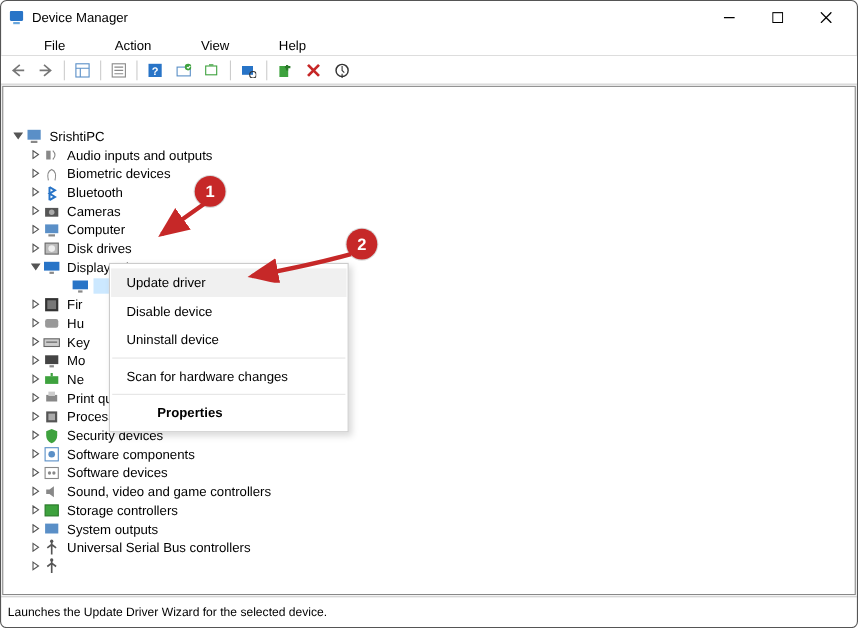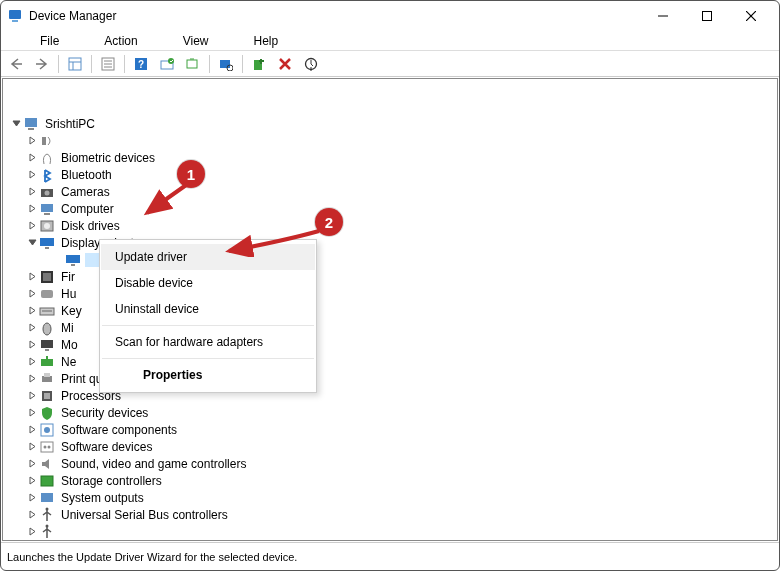--- a/index.html
+++ b/index.html
@@ -172,20 +172,21 @@
           <svg viewBox="0 0 9 9">
             <path transform="" d="M2 1 L7 4.5 L2 8 Z" fill="none" stroke="#555"></path>
           </svg>
         </span>
         <span class="icon">
           <svg viewBox="0 0 16 16" width="16" height="16">
             <rect x="3" y="4" width="4" height="8" fill="#888"></rect>
             <path d="M9 4 Q13 8 9 12" fill="none" stroke="#888"></path>
           </svg>
         </span>
+        <span class="label">Audio inputs and outputs</span>
       </div>
       <div class="node ind1">
         <span class="chev">
           <svg viewBox="0 0 9 9">
             <path transform="" d="M2 1 L7 4.5 L2 8 Z" fill="none" stroke="#555"></path>
           </svg>
         </span>
         <span class="icon">
           <svg viewBox="0 0 16 16" width="16" height="16">
             <path d="M5 14 Q3 6 8 4 Q13 6 11 14" fill="none" stroke="#888"></path>
@@ -305,33 +306,20 @@
             <path transform="" d="M2 1 L7 4.5 L2 8 Z" fill="none" stroke="#555"></path>
           </svg>
         </span>
         <span class="icon">
           <svg viewBox="0 0 16 16" width="16" height="16">
             <rect x="1" y="5" width="14" height="7" fill="#ccc" stroke="#666"></rect>
             <line x1="3" y1="8" x2="13" y2="8" stroke="#666"></line>
           </svg>
         </span>
         <span class="label">Key</span>
-      </div>
-      <div class="node ind1">
-        <span class="chev">
-          <svg viewBox="0 0 9 9">
-            <path transform="" d="M2 1 L7 4.5 L2 8 Z" fill="none" stroke="#555"></path>
-          </svg>
-        </span>
-        <span class="icon">
-          <svg viewBox="0 0 16 16" width="16" height="16">
-            <ellipse cx="8" cy="9" rx="4" ry="6" fill="#bbb" stroke="#555"></ellipse>
-          </svg>
-        </span>
-        <span class="label">Mi</span>
       </div>
       <div class="node ind1">
         <span class="chev">
           <svg viewBox="0 0 9 9">
             <path transform="" d="M2 1 L7 4.5 L2 8 Z" fill="none" stroke="#555"></path>
           </svg>
         </span>
         <span class="icon">
           <svg viewBox="0 0 16 16" width="16" height="16">
             <rect x="2" y="3" width="12" height="8" fill="#444"></rect>
@@ -494,21 +482,21 @@
 
   <div class="status">
     <span>Launches the Update Driver Wizard for the selected device.</span>
   </div>
 
   <div class="context" id="cmenu">
       <div class="citem hl">Update driver</div>
       <div class="citem">Disable device</div>
       <div class="citem">Uninstall device</div>
       <div class="csep"></div>
-      <div class="citem">Scan for hardware adapters</div>
+      <div class="citem">Scan for hardware changes</div>
       <div class="csep"></div>
       <div class="citem bold">Properties</div>
     </div>
 
   <div class="callout" style="left:176px; top:159px;">1</div>
   <svg class="arrow" style="left:138px; top:178px;" width="56" height="40">
     <defs>
         <marker id="ah1" markerWidth="8" markerHeight="8" refX="6" refY="3" orient="auto">
           <path d="M0,0 L7,3 L0,6 Z" fill="#c62828"></path>
         </marker>

